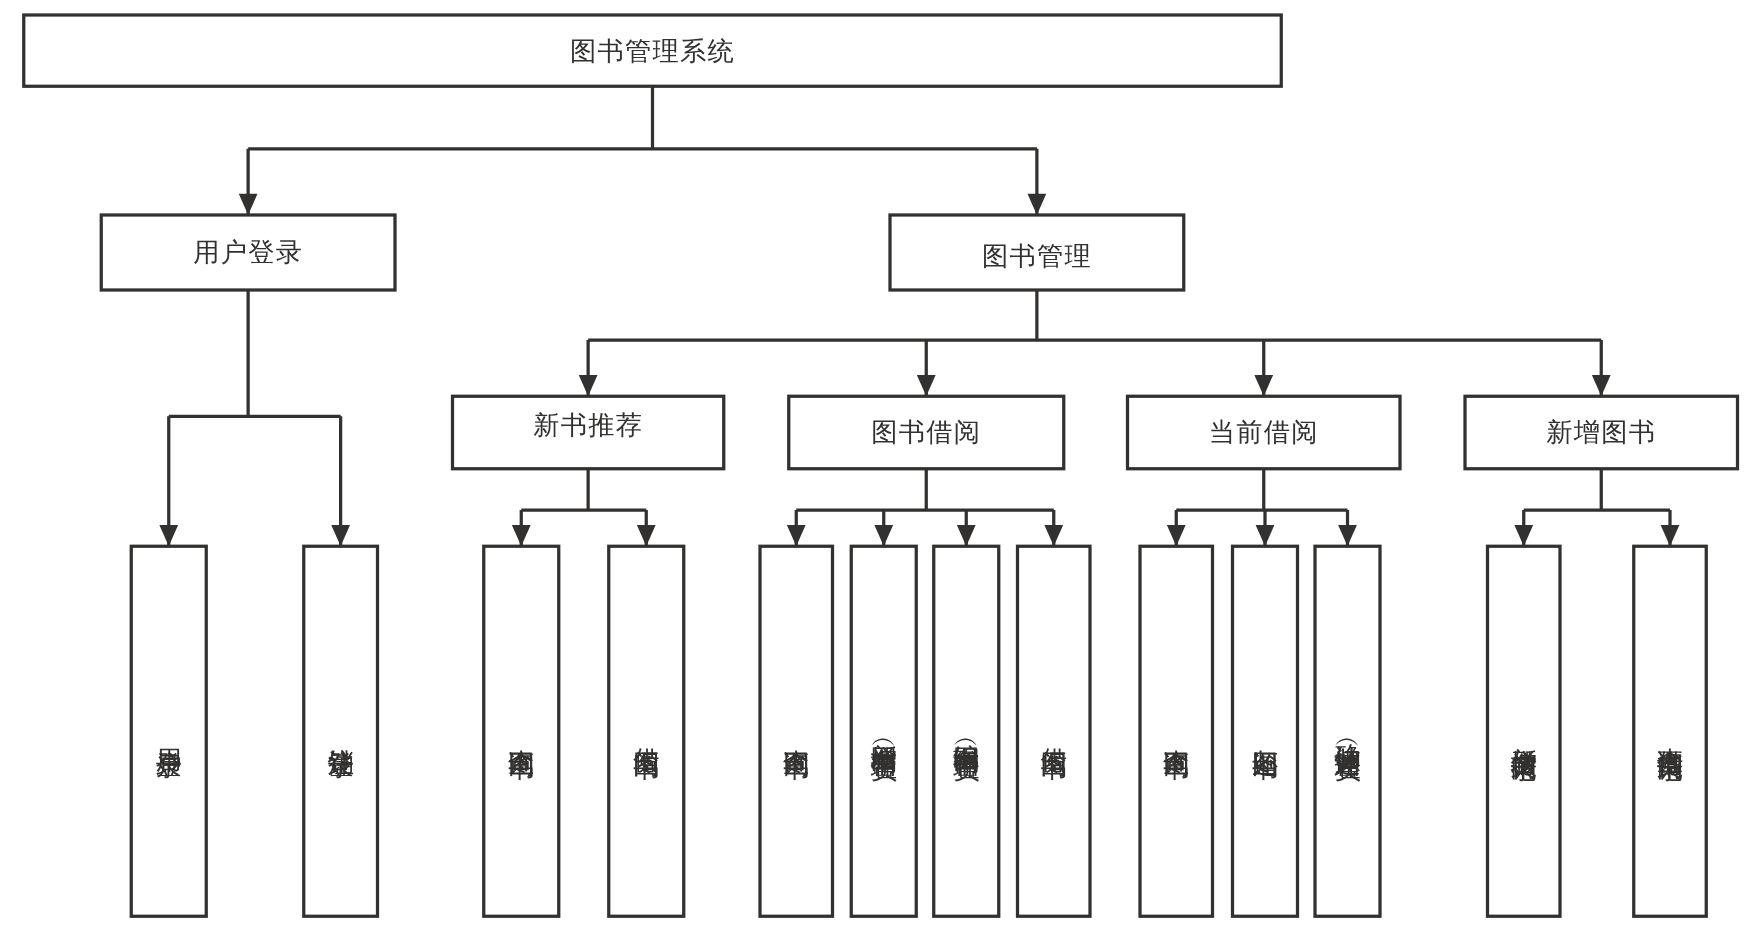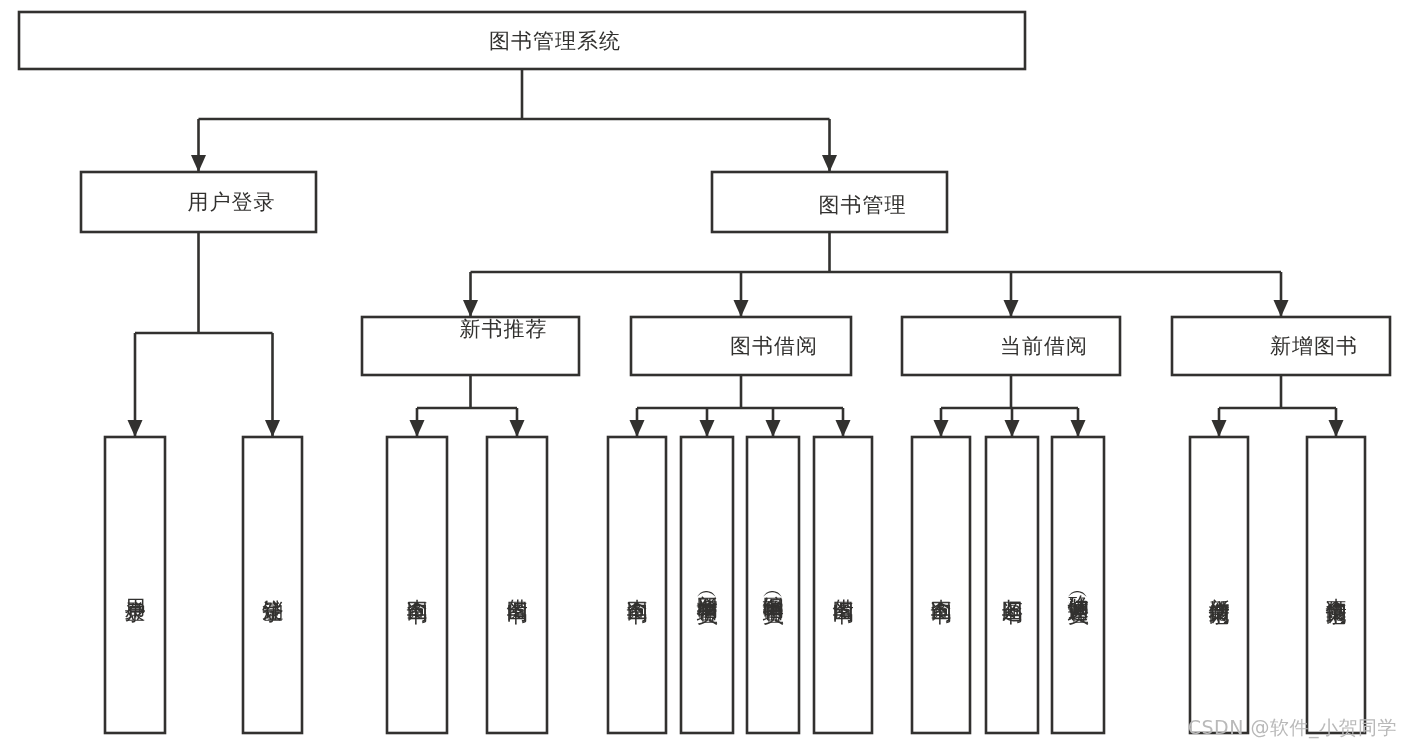--- a/index.html
+++ b/index.html
@@ -63,21 +63,20 @@
     display: flex;
     align-items: center;
     justify-content: center;
     font-family: "DejaVu Sans", "Liberation Sans", sans-serif;
     font-size: 21px;
     color: #32312f;
     letter-spacing: 1px;
     white-space: nowrap;
     pointer-events: none;
     user-select: none;
-    margin-left: 33px;
   }
   #watermark {
     position: absolute;
     right: 8px;
     bottom: 6px;
     font-family: "DejaVu Sans", "Liberation Sans", sans-serif;
     font-size: 19px;
     color: #b9b9b9;
     letter-spacing: 0.5px;
     white-space: nowrap;
@@ -165,33 +164,32 @@
         <rect x="1052" y="437" width="52" height="296" class="node-box"></rect>
         <rect x="1190" y="437" width="58" height="296" class="node-box"></rect>
         <rect x="1307" y="437" width="58" height="296" class="node-box"></rect>
       </g>
   </svg>
 
   <div id="labels-layer">
       <div class="hnode-text-wrap" style="left: 19px; top: 12px; width: 1006px; height: 57px;">图书管理系统</div>
       <div class="hnode-text-wrap" style="left: 81px; top: 172px; width: 235px; height: 60px;">用户登录</div>
       <div class="hnode-text-wrap" style="left: 712px; top: 172px; width: 235px; height: 65px;">图书管理</div>
-      <div class="hnode-text-wrap" style="left: 362px; top: 300px; width: 217px; height: 58px;">新书推荐</div>
+      <div class="hnode-text-wrap" style="left: 362px; top: 311px; width: 217px; height: 58px;">新书推荐</div>
       <div class="hnode-text-wrap" style="left: 631px; top: 317px; width: 220px; height: 58px; border-radius: 14px;">图书借阅</div>
       <div class="hnode-text-wrap" style="left: 902px; top: 317px; width: 218px; height: 58px; font-family: Liberation Mono, monospace;">当前借阅</div>
       <div class="hnode-text-wrap" style="left: 1172px; top: 317px; width: 218px; height: 58px;">新增图书</div>
       <div class="leaf-text-wrap" style="left: 105px; top: 437px; width: 60px; height: 296px;">用户登录</div>
       <div class="leaf-text-wrap" style="left: 243px; top: 437px; width: 59px; height: 296px;">注销登录</div>
       <div class="leaf-text-wrap" style="left: 387px; top: 437px; width: 60px; height: 296px;">查询图书</div>
       <div class="leaf-text-wrap" style="left: 487px; top: 437px; width: 60px; height: 296px;">借阅图书</div>
       <div class="leaf-text-wrap" style="left: 608px; top: 437px; width: 58px; height: 296px;">查询图书</div>
       <div class="leaf-text-wrap" style="left: 681px; top: 437px; width: 52px; height: 296px;">新增图书（管理员）</div>
       <div class="leaf-text-wrap" style="left: 747px; top: 437px; width: 52px; height: 296px;">编辑图书（管理员）</div>
       <div class="leaf-text-wrap" style="left: 814px; top: 437px; width: 58px; height: 296px;">借阅图书</div>
       <div class="leaf-text-wrap" style="left: 912px; top: 437px; width: 58px; height: 296px;">查询图书</div>
       <div class="leaf-text-wrap" style="left: 986px; top: 437px; width: 52px; height: 296px;">归还图书</div>
       <div class="leaf-text-wrap" style="left: 1052px; top: 437px; width: 52px; height: 296px;">确认归还（管理员）</div>
       <div class="leaf-text-wrap" style="left: 1190px; top: 437px; width: 58px; height: 296px;">新增借阅记录</div>
       <div class="leaf-text-wrap" style="left: 1307px; top: 437px; width: 58px; height: 296px;">查询借阅记录</div>
     </div>
 
-  <div id="watermark">CSDN @软件_小贺同学</div>
 </div>
 
 </body></html>

